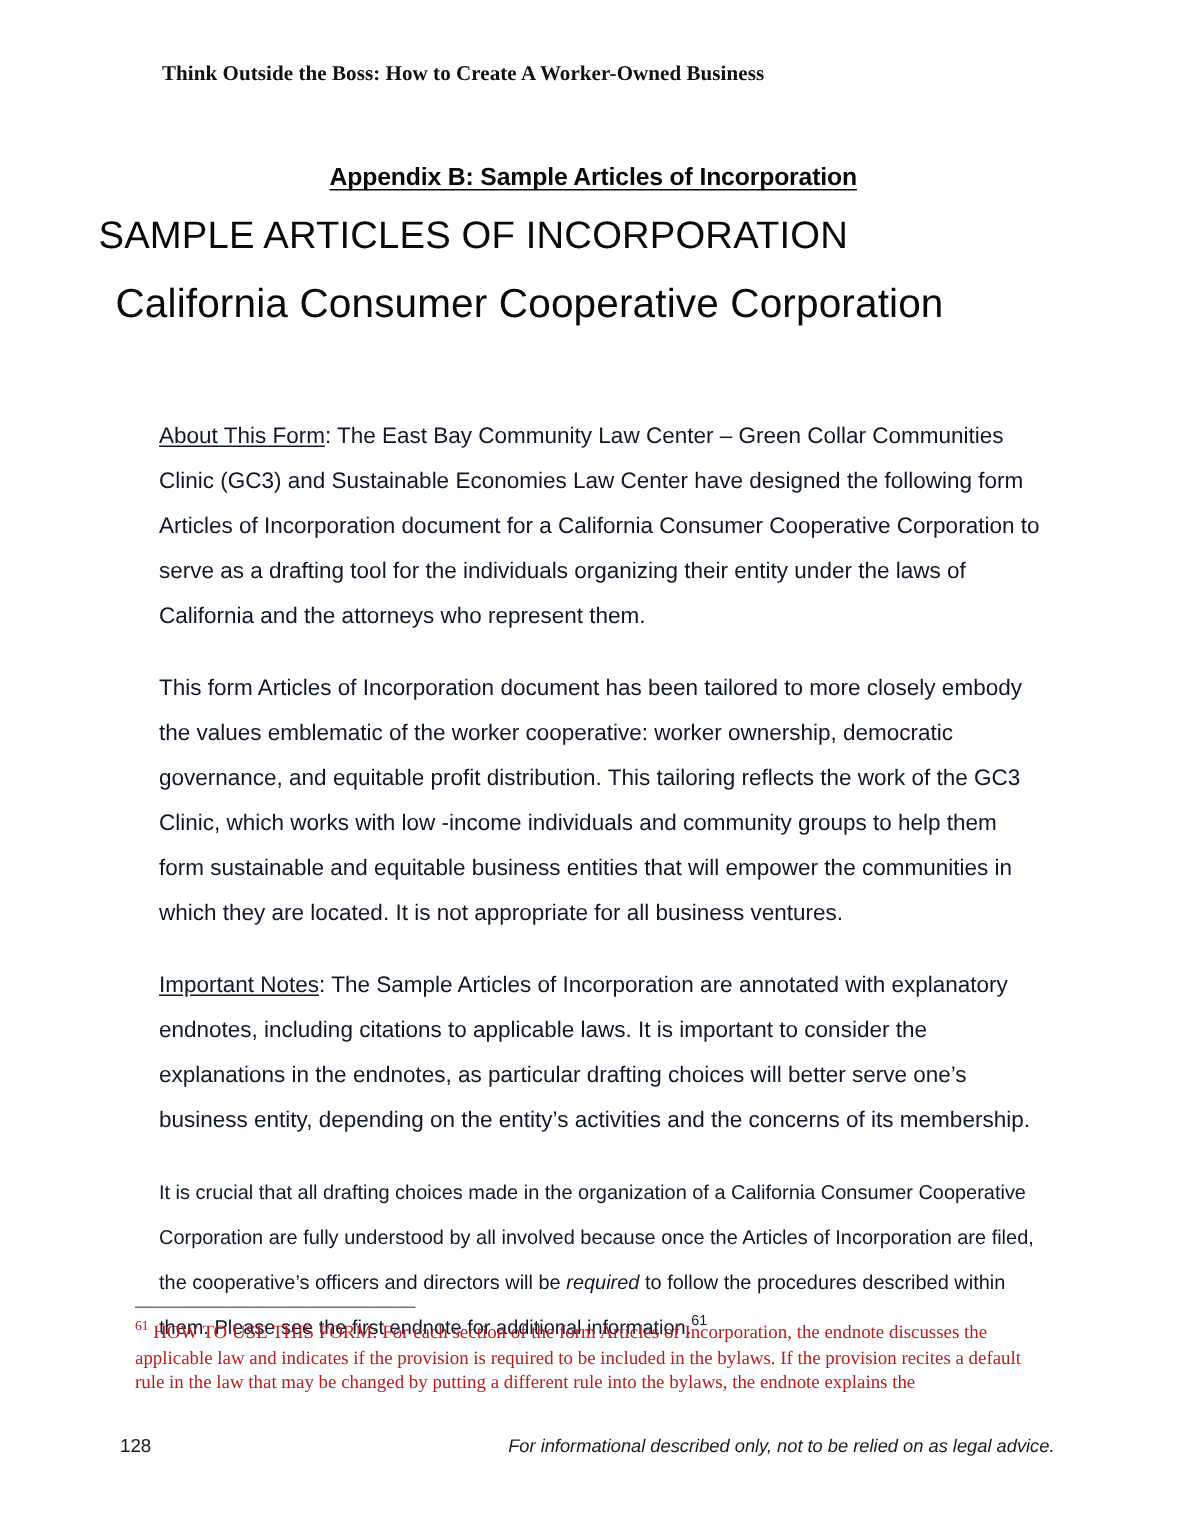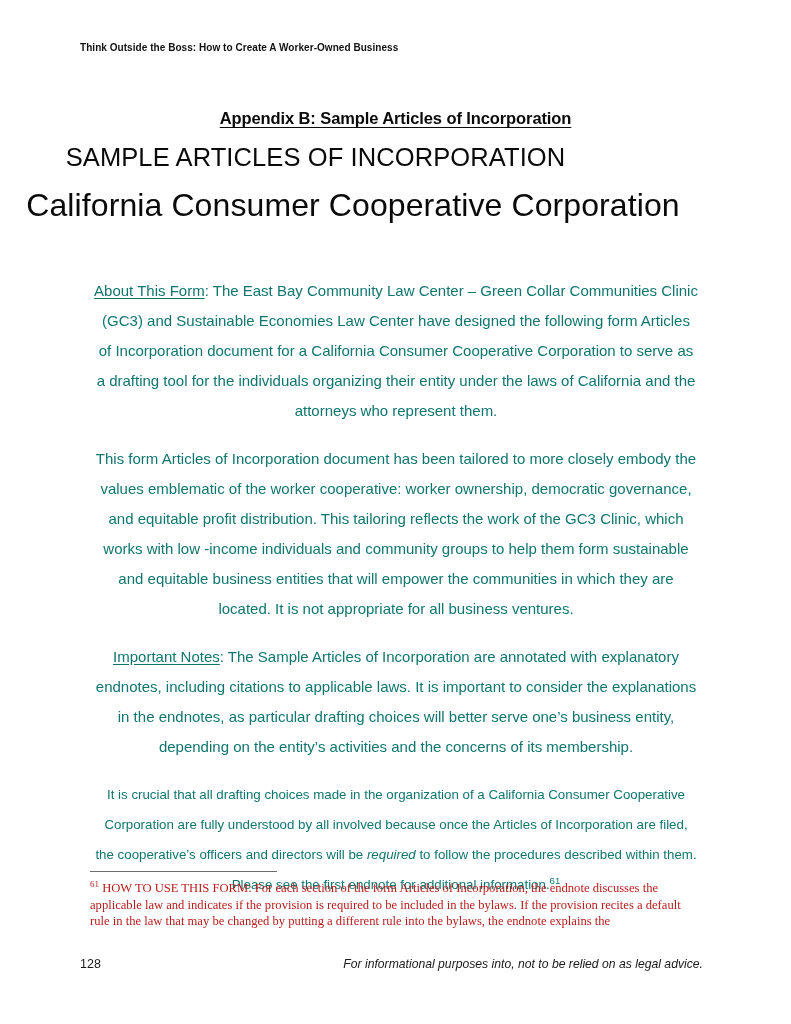--- a/index.html
+++ b/index.html
@@ -21,24 +21,24 @@
     left: 0;
     top: 0;
     width: 791px;
     height: 1024px;
     background: #ffffff;
   }
 
   
   .running-header {
     position: absolute;
-    left: 80px;
+    left: 108px;
     top: 42px;
-    font-family: Liberation Sans, sans-serif;
-    font-size: 10px;
+    font-family: Liberation Serif, serif;
+    font-size: 14px;
     font-weight: 700;
     letter-spacing: 0.05px;
     color: #111111;
     white-space: nowrap;
   }
 
   
   .appendix-heading {
     position: absolute;
     left: 0;
@@ -68,40 +68,40 @@
     letter-spacing: 0.1px;
     line-height: 1.0;
     color: #0a0a0a;
   }
   .doc-subtitle {
     position: absolute;
     left: 0;
     top: 189px;
     width: 706px;
     text-align: center;
-    font-size: 32px;
+    font-size: 27px;
     font-weight: 400;
     letter-spacing: 0.1px;
     line-height: 1.0;
     color: #0a0a0a;
   }
 
   
   .body-block {
     position: absolute;
     left: 90px;
     top: 276px;
     width: 608px;
   }
   .para {
     font-size: 15px;
     line-height: 30px;
-    color: #0f766e;
-    margin: 0 0 18px 4px;
-    text-align: center;
+    color: #0f172a;
+    margin: 0 0 18px 16px;
+    text-align: left;
   }
   .para.small {
     font-size: 13.3px;
     line-height: 30px;
     margin-bottom: 0;
   }
   .lead {
     text-decoration: underline;
     text-underline-offset: 2px;
   }
@@ -194,15 +194,15 @@
   </div>
 
   <div class="footnote-rule"></div>
 
   <div class="footnote">
     <sup>61</sup><span> HOW TO USE THIS FORM: For each section of the form Articles of Incorporation, the endnote discusses the applicable law and indicates if the provision is required to be included in the bylaws. If the provision recites a default rule in the law that may be changed by putting a different rule into the bylaws, the endnote explains the</span>
   </div>
 
   <div class="footer-page-number">128</div>
 
-  <div class="footer-disclaimer">For informational purposes into, not to be relied on as legal advice.</div>
+  <div class="footer-disclaimer">For informational described only, not to be relied on as legal advice.</div>
 
 </div>
 
 </body></html>

